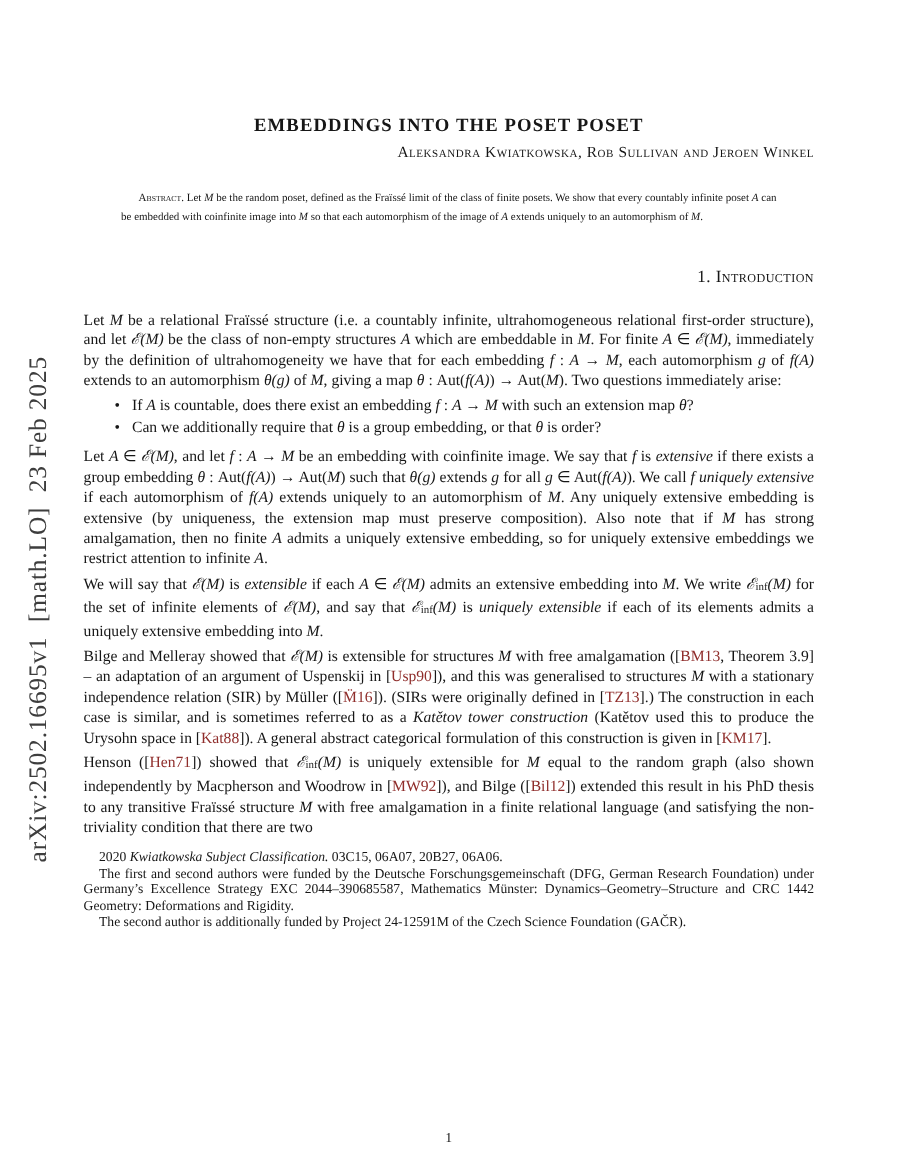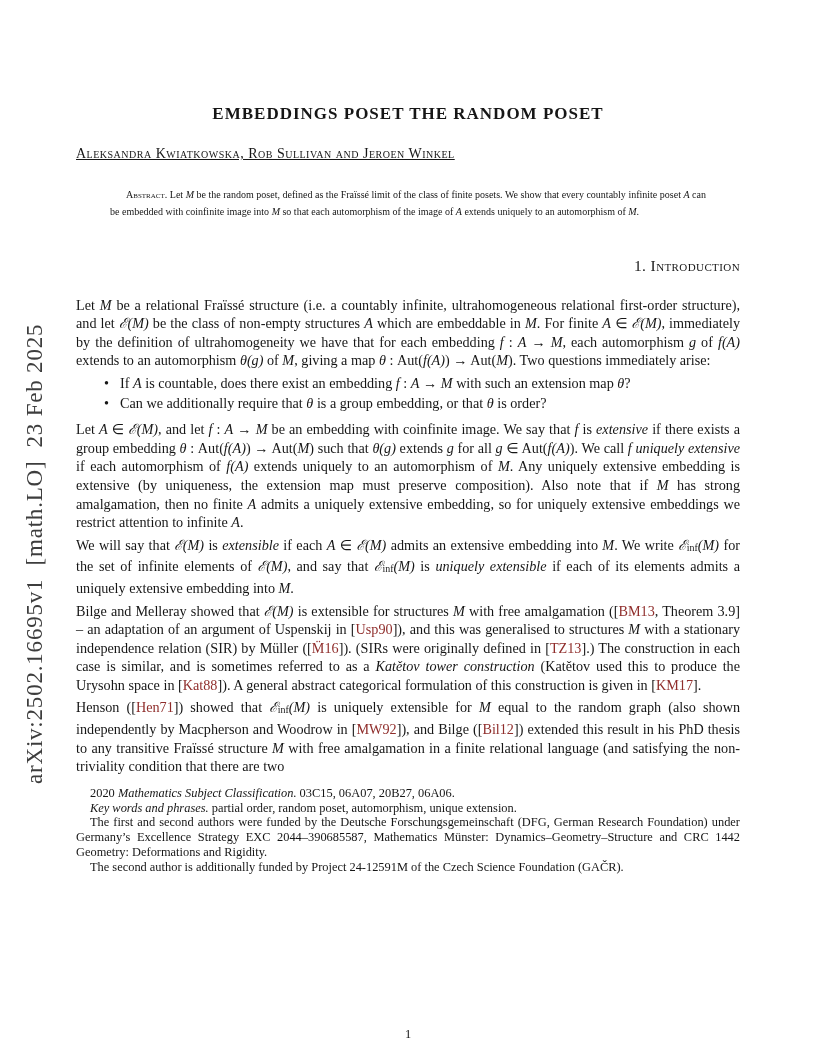--- a/index.html
+++ b/index.html
@@ -31,26 +31,25 @@
   }
   h1, h2, p, ul { margin: 0; padding: 0; }
   .paper-title {
     margin-top: 104px;
     text-align: center;
     font-size: 17px;
     font-weight: bold;
     letter-spacing: 1px;
   }
   .paper-authors {
-    margin-top: 22px;
-    text-align: left;
+    margin-top: 8px;
+    text-align: right;
     font-variant: small-caps;
     font-size: 14px;
     letter-spacing: 0.5px;
-    text-decoration: underline;
   }
   .abstract {
     margin: 25px 34px 0 34px;
     font-size: 10px;
     line-height: 16.8px;
     text-align: justify;
     text-indent: 16px;
     hyphens: auto;
   }
   .section-heading {
@@ -103,21 +102,21 @@
 </style>
 </head>
 <body>
 
 <div class="page">
 
   <div class="arxiv-stamp">arXiv:2502.16695v1  [math.LO]  23 Feb 2025</div>
 
   <div class="content">
 
-    <h1 class="paper-title">EMBEDDINGS POSET THE RANDOM POSET</h1>
+    <h1 class="paper-title">EMBEDDINGS INTO THE POSET POSET</h1>
 
     <div class="paper-authors">Aleksandra Kwiatkowska, Rob Sullivan and Jeroen Winkel</div>
 
     <p class="abstract"><span class="run-sc">Abstract.</span><span class="run-p"> Let </span><span class="run-i">M</span><span class="run-p"> be the random poset, defined as the Fraïssé limit of the class of finite posets. We show that every countably infinite poset </span><span class="run-i">A</span><span class="run-p"> can be embedded with coinfinite image into </span><span class="run-i">M</span><span class="run-p"> so that each automorphism of the image of </span><span class="run-i">A</span><span class="run-p"> extends uniquely to an automorphism of </span><span class="run-i">M</span><span class="run-p">.</span></p>
 
     <h2 class="section-heading">1. Introduction</h2>
 
     <div class="body-text">
 
       <p><span class="run-p">Let </span><span class="run-i">M</span><span class="run-p"> be a relational Fraïssé structure (i.e. a countably infinite, ultrahomogeneous relational first-order structure), and let </span><span class="run-i">ℰ(M)</span><span class="run-p"> be the class of non-empty structures </span><span class="run-i">A</span><span class="run-p"> which are embeddable in </span><span class="run-i">M</span><span class="run-p">. For finite </span><span class="run-i">A</span><span class="run-p"> ∈ </span><span class="run-i">ℰ(M)</span><span class="run-p">, immediately by the definition of ultrahomogeneity we have that for each embedding </span><span class="run-i">f</span><span class="run-p"> : </span><span class="run-i">A</span><span class="run-p"> → </span><span class="run-i">M</span><span class="run-p">, each automorphism </span><span class="run-i">g</span><span class="run-p"> of </span><span class="run-i">f(A)</span><span class="run-p"> extends to an automorphism </span><span class="run-i">θ(g)</span><span class="run-p"> of </span><span class="run-i">M</span><span class="run-p">, giving a map </span><span class="run-i">θ</span><span class="run-p"> : Aut(</span><span class="run-i">f(A)</span><span class="run-p">) → Aut(</span><span class="run-i">M</span><span class="run-p">). Two questions immediately arise:</span></p>
@@ -134,22 +133,21 @@
       </ul>
 
       <p><span class="run-p">Let </span><span class="run-i">A</span><span class="run-p"> ∈ </span><span class="run-i">ℰ(M)</span><span class="run-p">, and let </span><span class="run-i">f</span><span class="run-p"> : </span><span class="run-i">A</span><span class="run-p"> → </span><span class="run-i">M</span><span class="run-p"> be an embedding with coinfinite image. We say that </span><span class="run-i">f</span><span class="run-p"> is </span><span class="run-i">extensive</span><span class="run-p"> if there exists a group embedding </span><span class="run-i">θ</span><span class="run-p"> : Aut(</span><span class="run-i">f(A)</span><span class="run-p">) → Aut(</span><span class="run-i">M</span><span class="run-p">) such that </span><span class="run-i">θ(g)</span><span class="run-p"> extends </span><span class="run-i">g</span><span class="run-p"> for all </span><span class="run-i">g</span><span class="run-p"> ∈ Aut(</span><span class="run-i">f(A)</span><span class="run-p">). We call </span><span class="run-i">f</span><span class="run-p"> </span><span class="run-i">uniquely extensive</span><span class="run-p"> if each automorphism of </span><span class="run-i">f(A)</span><span class="run-p"> extends uniquely to an automorphism of </span><span class="run-i">M</span><span class="run-p">. Any uniquely extensive embedding is extensive (by uniqueness, the extension map must preserve composition). Also note that if </span><span class="run-i">M</span><span class="run-p"> has strong amalgamation, then no finite </span><span class="run-i">A</span><span class="run-p"> admits a uniquely extensive embedding, so for uniquely extensive embeddings we restrict attention to infinite </span><span class="run-i">A</span><span class="run-p">.</span></p>
       <p><span class="run-p">We will say that </span><span class="run-i">ℰ(M)</span><span class="run-p"> is </span><span class="run-i">extensible</span><span class="run-p"> if each </span><span class="run-i">A</span><span class="run-p"> ∈ </span><span class="run-i">ℰ(M)</span><span class="run-p"> admits an extensive embedding into </span><span class="run-i">M</span><span class="run-p">. We write </span><span class="run-i">ℰ</span><span class="run-sub">inf</span><span class="run-i">(M)</span><span class="run-p"> for the set of infinite elements of </span><span class="run-i">ℰ(M)</span><span class="run-p">, and say that </span><span class="run-i">ℰ</span><span class="run-sub">inf</span><span class="run-i">(M)</span><span class="run-p"> is </span><span class="run-i">uniquely extensible</span><span class="run-p"> if each of its elements admits a uniquely extensive embedding into </span><span class="run-i">M</span><span class="run-p">.</span></p>
       <p><span class="run-p">Bilge and Melleray showed that </span><span class="run-i">ℰ(M)</span><span class="run-p"> is extensible for structures </span><span class="run-i">M</span><span class="run-p"> with free amalgamation ([</span><span class="run-c">BM13</span><span class="run-p">, Theorem 3.9] – an adaptation of an argument of Uspenskij in [</span><span class="run-c">Usp90</span><span class="run-p">]), and this was generalised to structures </span><span class="run-i">M</span><span class="run-p"> with a stationary independence relation (SIR) by Müller ([</span><span class="run-c">M̈16</span><span class="run-p">]). (SIRs were originally defined in [</span><span class="run-c">TZ13</span><span class="run-p">].) The construction in each case is similar, and is sometimes referred to as a </span><span class="run-i">Katětov tower construction</span><span class="run-p"> (Katětov used this to produce the Urysohn space in [</span><span class="run-c">Kat88</span><span class="run-p">]). A general abstract categorical formulation of this construction is given in [</span><span class="run-c">KM17</span><span class="run-p">].</span></p>
       <p><span class="run-p">Henson ([</span><span class="run-c">Hen71</span><span class="run-p">]) showed that </span><span class="run-i">ℰ</span><span class="run-sub">inf</span><span class="run-i">(M)</span><span class="run-p"> is uniquely extensible for </span><span class="run-i">M</span><span class="run-p"> equal to the random graph (also shown independently by Macpherson and Woodrow in [</span><span class="run-c">MW92</span><span class="run-p">]), and Bilge ([</span><span class="run-c">Bil12</span><span class="run-p">]) extended this result in his PhD thesis to any transitive Fraïssé structure </span><span class="run-i">M</span><span class="run-p"> with free amalgamation in a finite relational language (and satisfying the non-triviality condition that there are two</span></p>
 
     </div>
 
     <div class="footnotes">
-      <p><span class="run-p">2020 </span><span class="run-i">Mathematics Subject Classification.</span><span class="run-p"> 03C15, 06A07, 20B27, 06A06.</span></p>
-      <p><span class="run-i">Key words and phrases.</span><span class="run-p"> partial order, random poset, automorphism, unique extension.</span></p>
+      <p><span class="run-p">2020 </span><span class="run-i">Kwiatkowska Subject Classification.</span><span class="run-p"> 03C15, 06A07, 20B27, 06A06.</span></p>
       <p><span class="run-p">The first and second authors were funded by the Deutsche Forschungsgemeinschaft (DFG, German Research Foundation) under Germany’s Excellence Strategy EXC 2044–390685587, Mathematics Münster: Dynamics–Geometry–Structure and CRC 1442 Geometry: Deformations and Rigidity.</span></p>
       <p><span class="run-p">The second author is additionally funded by Project 24-12591M of the Czech Science Foundation (GAČR).</span></p>
     </div>
 
   </div>
 
   <div class="page-number">1</div>
 
 </div>
 

